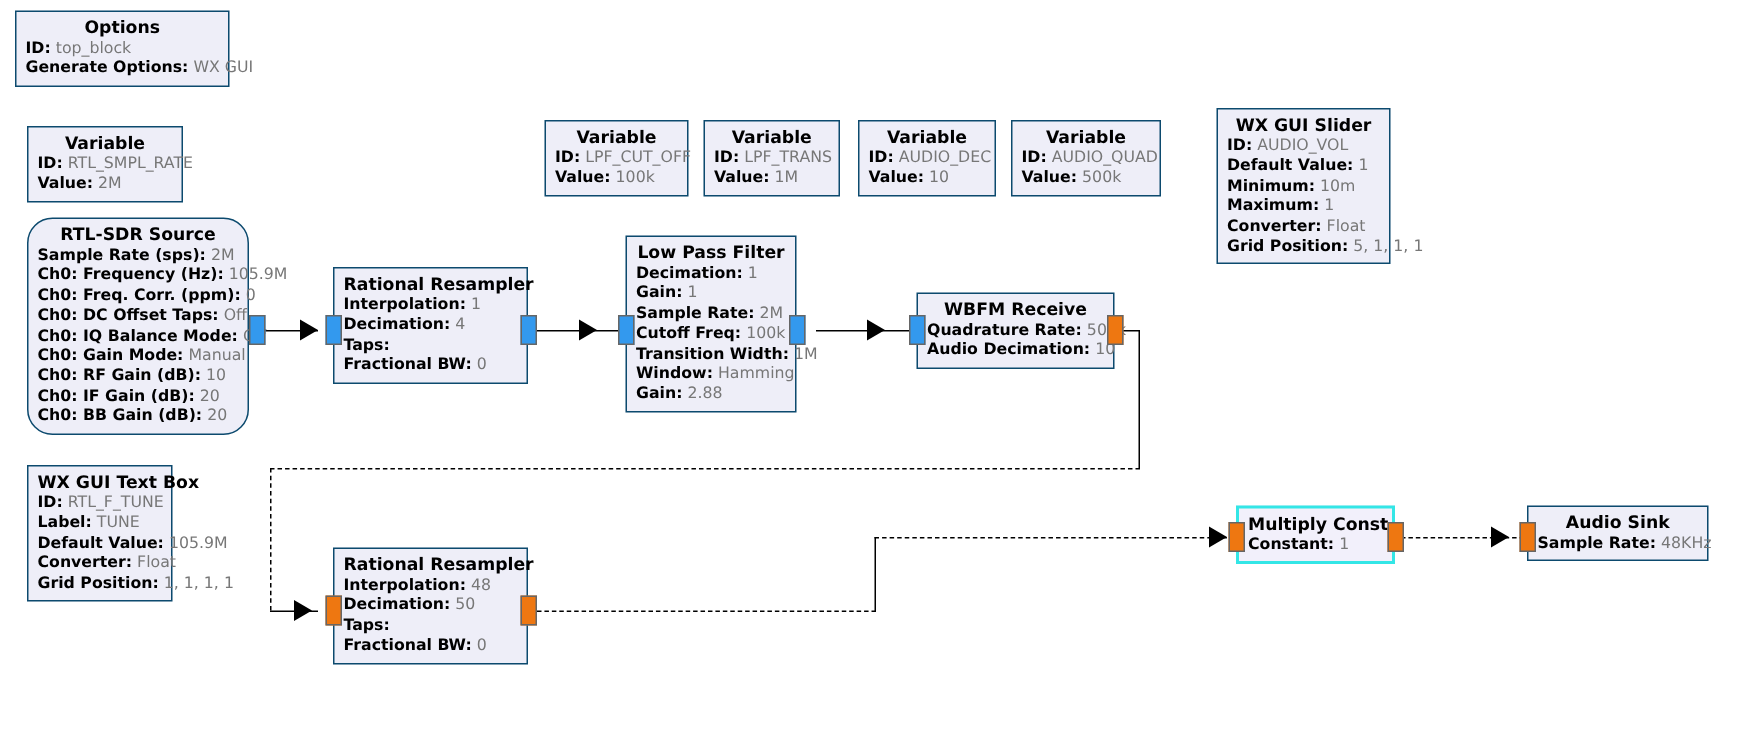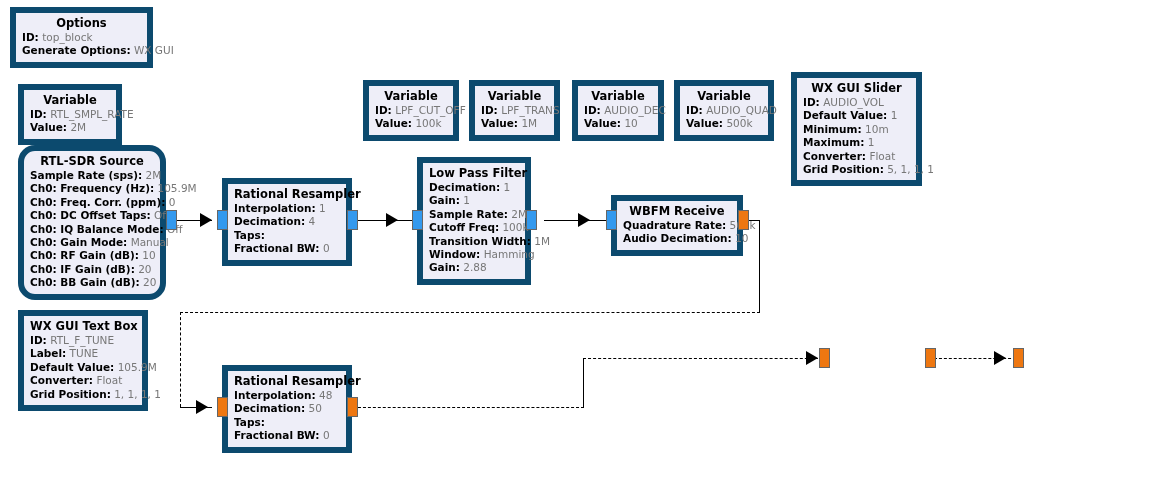--- a/index.html
+++ b/index.html
@@ -9,21 +9,21 @@
     font-family:"DejaVu Sans","Liberation Sans",sans-serif;
     overflow:hidden;
     position:relative;
   }
   #canvas{position:absolute;left:0;top:0;width:1163px;height:489px;}
 
   
   .blk{
     position:absolute;
     background:#eeeef8;
-    border:6px solid #0c4a6e;
+    border:1px solid #0c4a6e;
     box-sizing:border-box;
     padding:3px 6px 4px 6px;
     z-index:5;
   }
   .blk.sel{
     border:2px solid #33e6e6;
     background:#f2f0fb;
   }
   .blk .title{
     font-size:11.5px;
@@ -121,21 +121,21 @@
     <div class="row"><span class="k">Ch0: Freq. Corr. (ppm):</span> <span>0</span></div>
     <div class="row"><span class="k">Ch0: DC Offset Taps:</span> <span>Off</span></div>
     <div class="row"><span class="k">Ch0: IQ Balance Mode:</span> <span>Off</span></div>
     <div class="row"><span class="k">Ch0: Gain Mode:</span> <span>Manual</span></div>
     <div class="row"><span class="k">Ch0: RF Gain (dB):</span> <span>10</span></div>
     <div class="row"><span class="k">Ch0: IF Gain (dB):</span> <span>20</span></div>
     <div class="row"><span class="k">Ch0: BB Gain (dB):</span> <span>20</span></div>
   </div>
   <div class="port cx" style="left:166px;top:210px;"></div>
 
-  <div class="blk" style="left:18px;top:310px;width:130px;">
+  <div class="blk" style="left:18px;top:310px;width:97px;">
     <div class="title">WX GUI Text Box</div>
     <div class="row"><span class="k">ID:</span> <span>RTL_F_TUNE</span></div>
     <div class="row"><span class="k">Label:</span> <span>TUNE</span></div>
     <div class="row"><span class="k">Default Value:</span> <span>105.9M</span></div>
     <div class="row"><span class="k">Converter:</span> <span>Float</span></div>
     <div class="row"><span class="k">Grid Position:</span> <span>1, 1, 1, 1</span></div>
   </div>
 
   <div class="blk" style="left:222px;top:178px;width:130px;">
     <div class="title">Rational Resampler</div>
@@ -195,28 +195,36 @@
     <div class="row"><span class="k">ID:</span> <span>AUDIO_DEC</span></div>
     <div class="row"><span class="k">Value:</span> <span>10</span></div>
   </div>
 
   <div class="blk" style="left:674px;top:80px;width:100px;">
     <div class="title">Variable</div>
     <div class="row"><span class="k">ID:</span> <span>AUDIO_QUAD</span></div>
     <div class="row"><span class="k">Value:</span> <span>500k</span></div>
   </div>
 
-  <div class="blk" style="left:791px;top:72px;width:131px;">
+  <div class="blk" style="left:811px;top:72px;width:116px;">
     <div class="title">WX GUI Slider</div>
     <div class="row"><span class="k">ID:</span> <span>AUDIO_VOL</span></div>
     <div class="row"><span class="k">Default Value:</span> <span>1</span></div>
     <div class="row"><span class="k">Minimum:</span> <span>10m</span></div>
     <div class="row"><span class="k">Maximum:</span> <span>1</span></div>
     <div class="row"><span class="k">Converter:</span> <span>Float</span></div>
     <div class="row"><span class="k">Grid Position:</span> <span>5, 1, 1, 1</span></div>
   </div>
 
+  <div class="blk sel" style="left:824px;top:337px;width:106px;">
+    <div class="title">Multiply Const</div>
+    <div class="row"><span class="k">Constant:</span> <span>1</span></div>
+  </div>
   <div class="port fl" style="left:819px;top:348px;"></div>
   <div class="port fl" style="left:925px;top:348px;"></div>
 
+  <div class="blk" style="left:1018px;top:337px;width:121px;">
+    <div class="title">Audio Sink</div>
+    <div class="row"><span class="k">Sample Rate:</span> <span>48KHz</span></div>
+  </div>
   <div class="port fl" style="left:1013px;top:348px;"></div>
 
 </div>
 
 </body></html>

